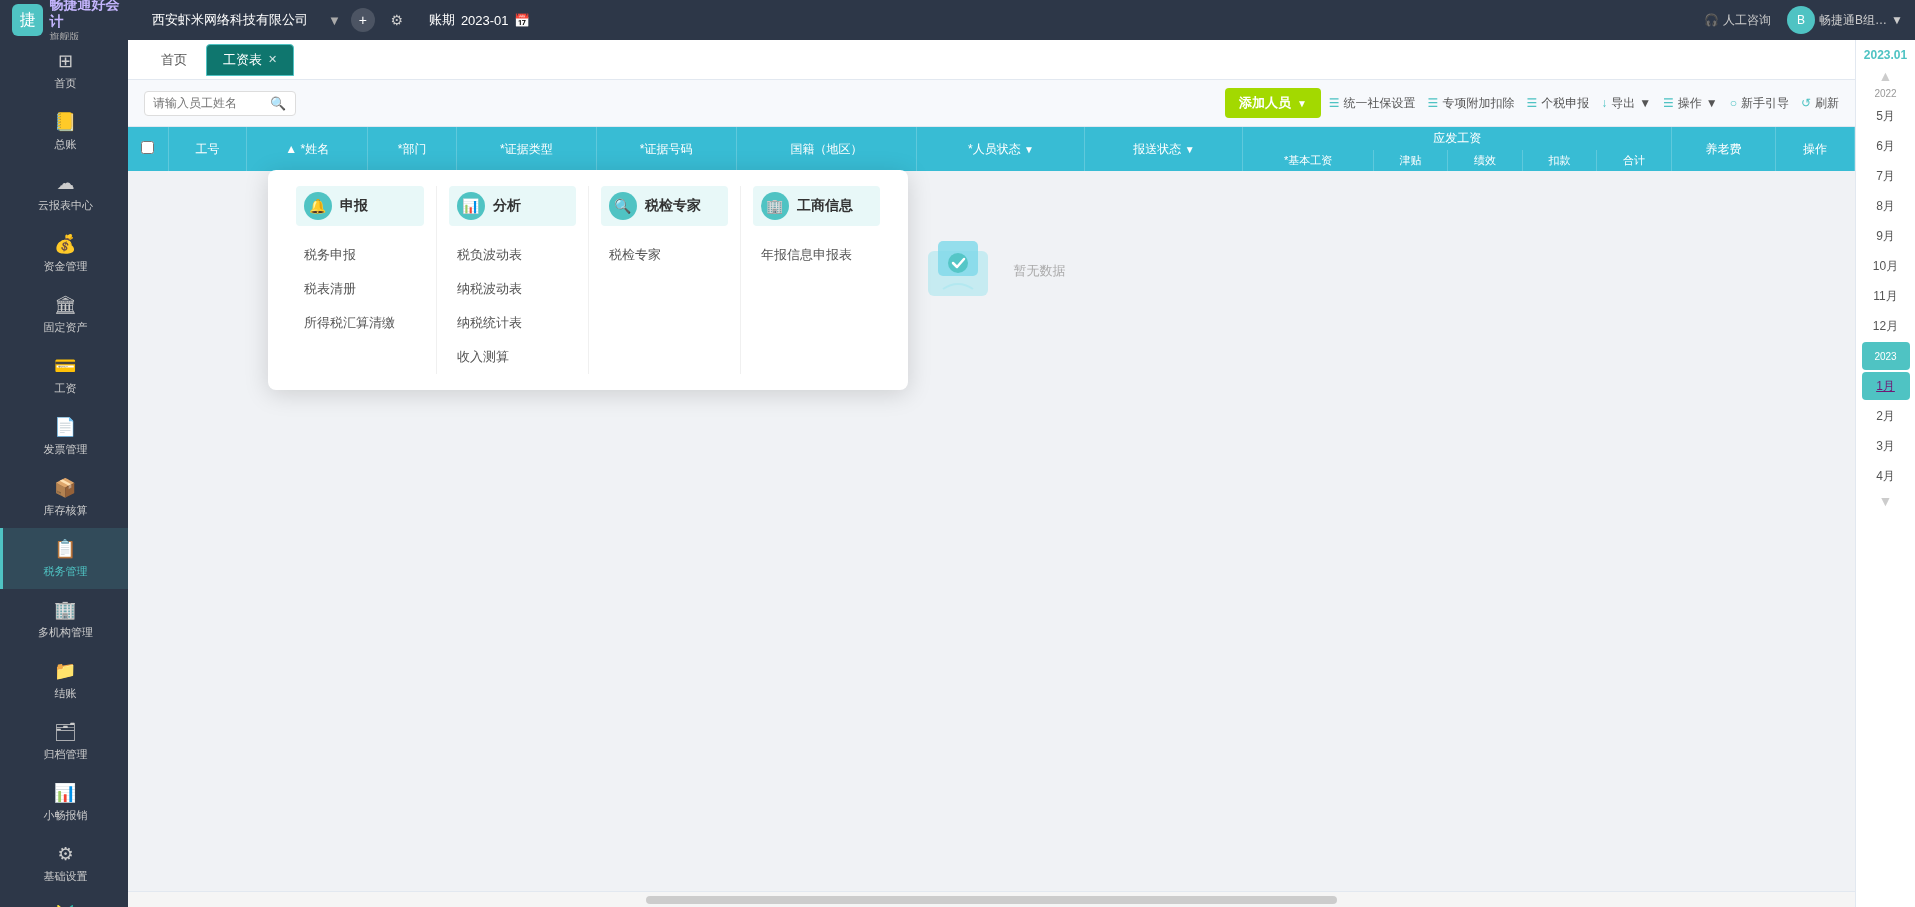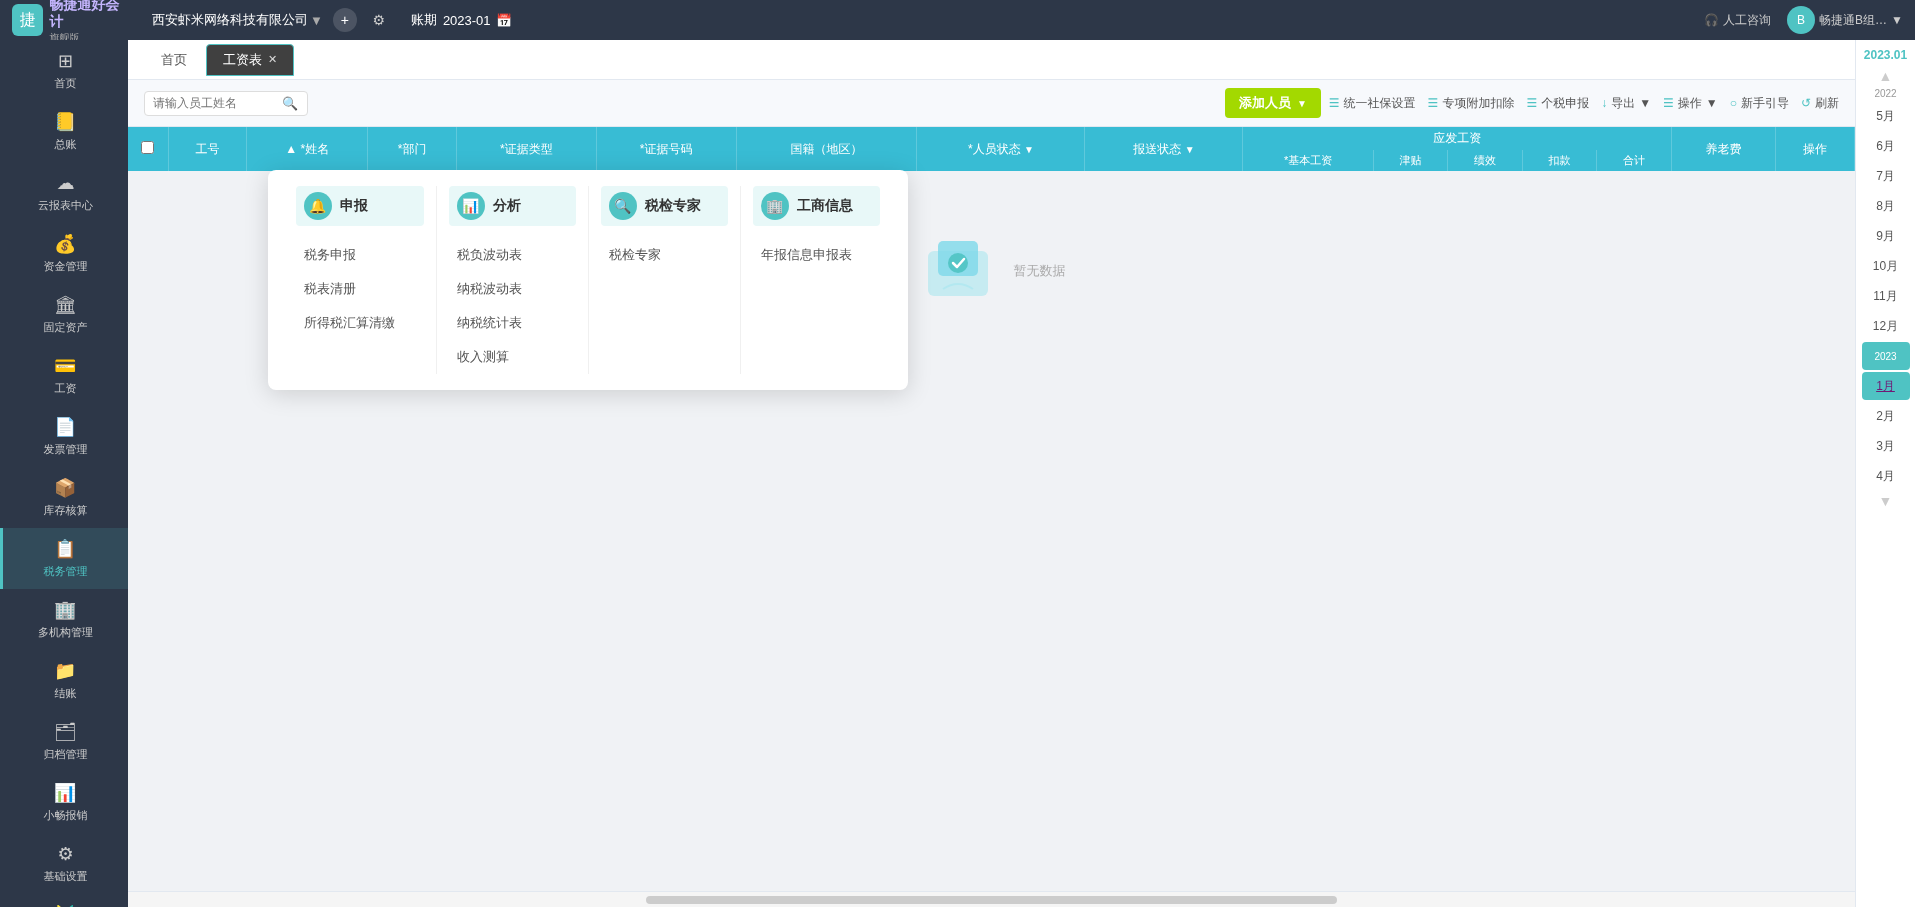--- a/index.html
+++ b/index.html
@@ -7,21 +7,21 @@
 
     
     .top-bar {
       display: flex; align-items: center; height: 40px;
       background: #2d3748; color: #fff; padding: 0 12px; gap: 10px;
     }
     .top-bar-logo { display: flex; align-items: center; gap: 6px; width: 120px; }
     .logo-icon { width: 32px; height: 32px; background: #4fc3c3; border-radius: 6px; display: flex; align-items: center; justify-content: center; font-size: 16px; color: #fff; }
     .logo-text { font-size: 12px; color: #ccc; line-height: 1.2; }
     .logo-text span { display: block; font-weight: bold; color: #c4b5fd; font-size: 14px; }
-    .top-bar-company { display: flex; align-items: center; gap: 2px; margin-left: 10px; font-size: 13px; color: #fff; }
+    .top-bar-company { display: flex; align-items: center; gap: 20px; margin-left: 10px; font-size: 13px; color: #fff; }
     .top-bar-company .chevron { color: #aaa; cursor: pointer; }
     .top-bar-period { display: flex; align-items: center; gap: 6px; margin-left: 10px; font-size: 13px; color: #fff; }
     .top-bar-period .cal-icon { color: #4fc3c3; cursor: pointer; }
     .top-bar-actions { margin-left: auto; display: flex; align-items: center; gap: 16px; }
     .top-bar-actions .action-item { display: flex; align-items: center; gap: 4px; font-size: 12px; color: #ccc; cursor: pointer; }
     .avatar { width: 28px; height: 28px; border-radius: 50%; background: #4fc3c3; display: flex; align-items: center; justify-content: center; color: #fff; font-size: 12px; }
     .plus-btn { width: 24px; height: 24px; border-radius: 50%; background: rgba(255,255,255,0.15); display: flex; align-items: center; justify-content: center; cursor: pointer; color: #fff; font-size: 14px; }
     .gear-btn { width: 24px; height: 24px; display: flex; align-items: center; justify-content: center; cursor: pointer; color: #ccc; font-size: 14px; }
 
     
@@ -47,31 +47,31 @@
     .tab-bar {
       display: flex; align-items: center; background: #fff;
       border-bottom: 1px solid #e2e8f0; padding: 0 16px; height: 40px; gap: 2px;
     }
     .tab-item {
       padding: 6px 16px; border-radius: 4px 4px 0 0; cursor: pointer;
       font-size: 13px; color: #555; border: 1px solid transparent;
       display: flex; align-items: center; gap: 6px;
     }
     .tab-item.home { color: #555; }
-    .tab-item.active { background: #404040; color: #fff; border-color: #4fc3c3; }
+    .tab-item.active { background: #0f766e; color: #fff; border-color: #4fc3c3; }
     .tab-close { font-size: 11px; color: rgba(255,255,255,0.8); }
 
     
     .toolbar {
       display: flex; align-items: center; padding: 8px 16px; background: #f7f9fc;
       border-bottom: 1px solid #e2e8f0; gap: 8px;
     }
     .search-input-wrap {
       display: flex; align-items: center; border: 1px solid #ddd;
-      border-radius: 4px; padding: 4px 8px; background: #fff; gap: 6px; width: 164px;
+      border-radius: 4px; padding: 4px 8px; background: #fff; gap: 6px; width: 152px;
     }
     .search-input-wrap input { border: none; outline: none; font-size: 12px; width: 100%; color: #666; }
     .add-person-btn {
       display: flex; align-items: center; gap: 6px; padding: 6px 14px;
       background: #a3d900; color: #fff; border: none; border-radius: 4px;
       cursor: pointer; font-size: 13px; font-weight: bold; margin-left: auto;
     }
     .add-person-btn .arrow { font-size: 10px; }
     .toolbar-actions { display: flex; align-items: center; gap: 12px; }
     .toolbar-action-item { display: flex; align-items: center; gap: 4px; font-size: 12px; color: #555; cursor: pointer; white-space: nowrap; }
@@ -140,21 +140,21 @@
 </head>
 <body>
 
 <div style="display:flex; flex-direction:column; height:907px; width:1915px; overflow:hidden;">
 
   <div class="top-bar">
     <div class="top-bar-logo">
       <div class="logo-icon">捷</div>
       <div class="logo-text">
         <span>畅捷通好会计</span>
-        <small style="font-size:10px; color:#aaa;">旗舰版</small>
+        <small style="font-size:10px; color:#aaa;font-family:Liberation Mono, monospace;">旗舰版</small>
       </div>
     </div>
 
     <div class="top-bar-company">
       <span>西安虾米网络科技有限公司</span>
       <span class="chevron">▼</span>
     </div>
 
     <div class="plus-btn">+</div>
     <div class="gear-btn">⚙</div>

